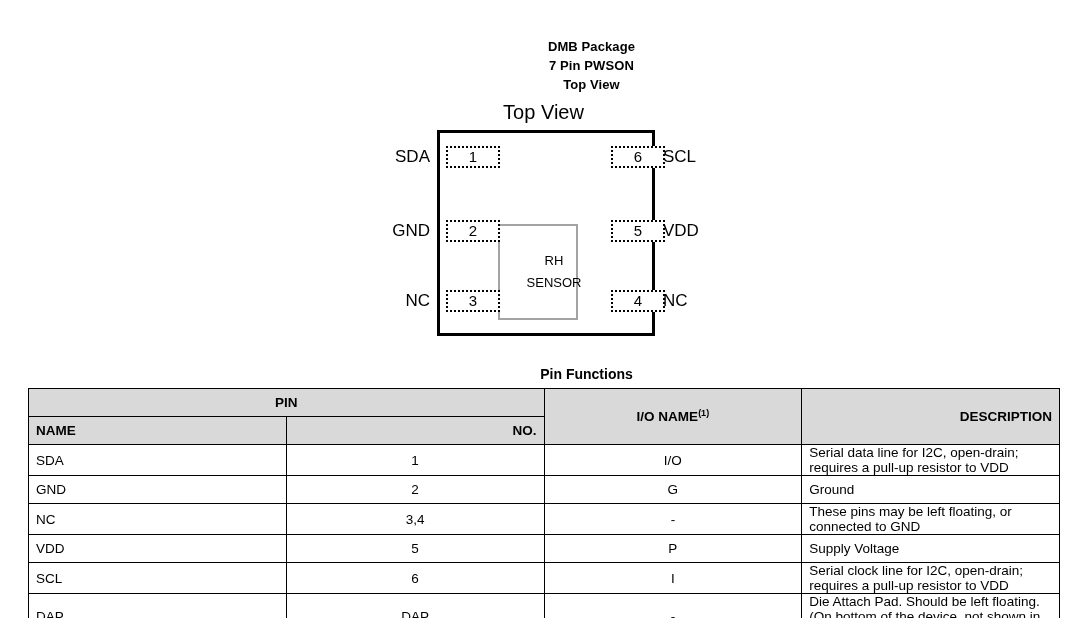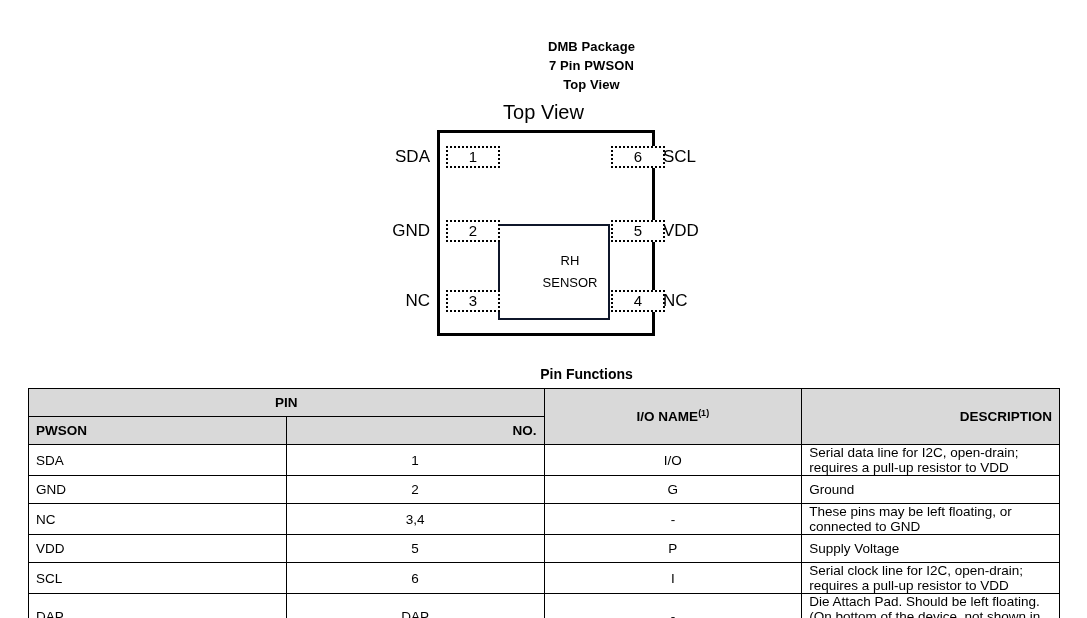--- a/index.html
+++ b/index.html
@@ -60,23 +60,23 @@
     border: 3px solid #000000;
     box-sizing: border-box;
     background: #ffffff;
   }
 
   
   #rh-sensor-box {
     position: absolute;
     left: 498px;
     top: 224px;
-    width: 112px;
+    width: 80px;
     height: 96px;
-    border: 2px solid #0f172a;
+    border: 2px solid #a3a3a3;
     box-sizing: border-box;
     background: #ffffff;
     display: flex;
     flex-direction: column;
     align-items: center;
     justify-content: center;
     padding-left: 32px;
   }
   #rh-sensor-box span {
     font-size: 13px;
@@ -226,21 +226,21 @@
     <col class="col-type">
     <col class="col-desc">
   </colgroup>
   <thead>
     <tr>
       <th class="th-pin-group" colspan="2">PIN</th>
       <th class="th-type" rowspan="2"><span>I/O NAME</span><sup>(1)</sup></th>
       <th class="th-desc" rowspan="2">DESCRIPTION</th>
     </tr>
     <tr>
-      <th class="th-name">PWSON</th>
+      <th class="th-name">NAME</th>
       <th class="th-no">NO.</th>
     </tr>
   </thead>
   <tbody>
     <tr>
       <td class="td-name">SDA</td>
       <td class="td-no">1</td>
       <td class="td-type">I/O</td>
       <td class="td-desc">Serial data line for I2C, open-drain; requires a pull-up resistor to VDD</td>
     </tr>

